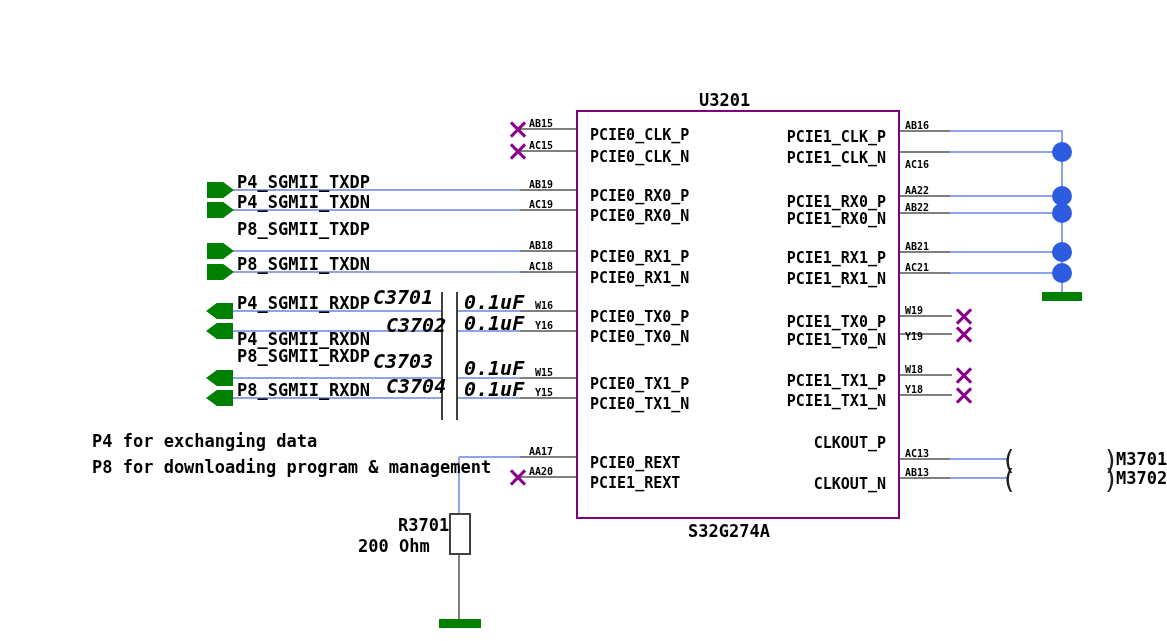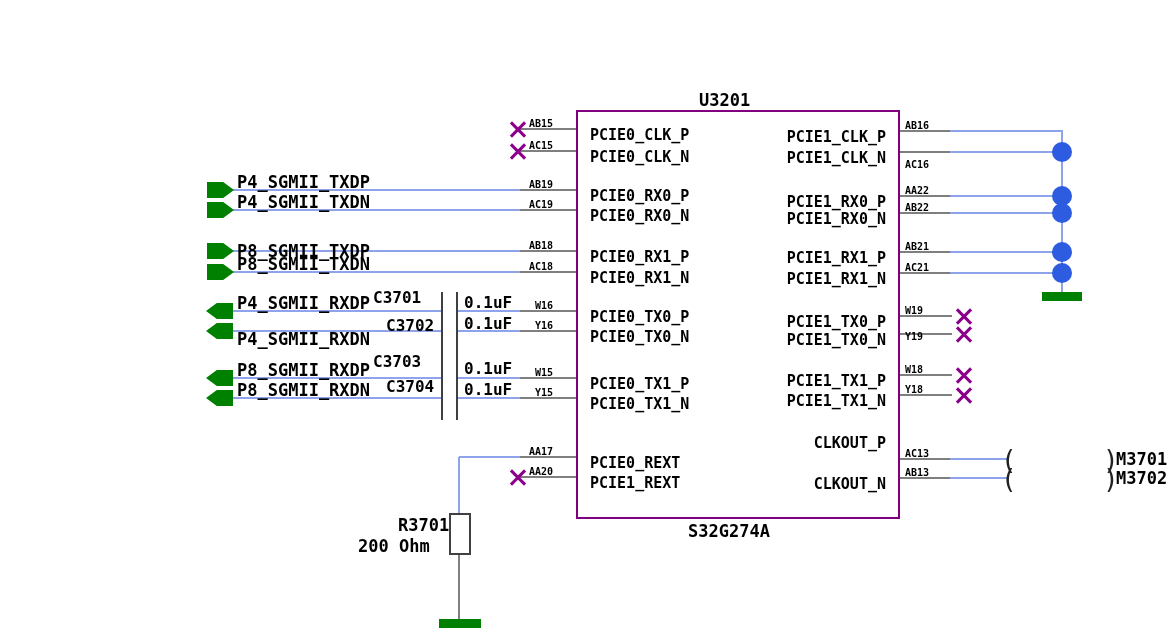--- a/index.html
+++ b/index.html
@@ -17,21 +17,21 @@
          border:2px solid var(--chip-border,#800080); background:#fff; }
   .pin-num { position:absolute; font-size:10px; line-height:10px; font-weight:bold; white-space:nowrap; }
   .pin-num.l { left:497px; width:56px; text-align:right; }
   .pin-num.r { left:905px; }
   .pin-name { position:absolute; font-size:15px; line-height:15px; font-weight:bold; white-space:nowrap; }
   .pin-name.l { left:590px; }
   .pin-name.r { left:690px; width:196px; text-align:right; }
   .port-label { position:absolute; left:237px; font-size:17px; line-height:16px; font-weight:bold; white-space:nowrap;text-align:right; }
   .note { position:absolute; font-size:17px; line-height:17px; font-weight:bold; white-space:nowrap; }
   .title{ position:absolute; font-size:17px; line-height:17px; font-weight:bold; white-space:nowrap; }
-  .refval { position:absolute; font-size:16px; line-height:13px; font-weight:bold; white-space:nowrap; }
+  .refval { position:absolute; font-size:20px; line-height:13px; font-weight:bold; white-space:nowrap;font-style:italic; }
   .arrow { position:absolute; width:27px; height:16px; background:var(--port-arrow,#008000); }
   .arrow.in  { clip-path:polygon(0 0,60% 0,100% 50%,60% 100%,0 100%); }
   .arrow.out { clip-path:polygon(100% 0,40% 0,0 50%,40% 100%,100% 100%); }
   .dot { position:absolute; width:20px; height:20px; border-radius:50%; background:var(--junction-dot,#2e5ce0); }
   .gnd { position:absolute; height:9px; background:var(--ground,#008000); }
   .nc { position:absolute; width:18px; height:18px; }
   .nc::before,.nc::after { content:""; position:absolute; left:-1px; top:8px; width:20px; height:3px;
         background:var(--no-connect,#8b008b); }
   .nc::before{ transform:rotate(45deg); }
   .nc::after { transform:rotate(-45deg); }
@@ -126,25 +126,25 @@
   <div class="arrow in" style="left:207px;top:202px"></div>
   <div class="arrow in" style="left:207px;top:243px"></div>
   <div class="arrow in" style="left:207px;top:264px"></div>
   <div class="arrow out" style="left:206px;top:303px"></div>
   <div class="arrow out" style="left:206px;top:323px"></div>
   <div class="arrow out" style="left:206px;top:370px"></div>
   <div class="arrow out" style="left:206px;top:390px"></div>
 
   <div class="port-label" style="top:174px">P4_SGMII_TXDP</div>
   <div class="port-label" style="top:194px">P4_SGMII_TXDN</div>
-  <div class="port-label" style="top:243px">P8_SGMII_TXDP</div>
+  <div class="port-label" style="top:221px">P8_SGMII_TXDP</div>
   <div class="port-label" style="top:256px">P8_SGMII_TXDN</div>
   <div class="port-label" style="top:295px">P4_SGMII_RXDP</div>
   <div class="port-label" style="top:331px">P4_SGMII_RXDN</div>
-  <div class="port-label" style="top:362px">P8_SGMII_RXDP</div>
+  <div class="port-label" style="top:348px">P8_SGMII_RXDP</div>
   <div class="port-label" style="top:382px">P8_SGMII_RXDN</div>
 
   <div class="refval" style="left:373px;top:291px">C3701</div>
   <div class="refval" style="left:386px;top:319px">C3702</div>
   <div class="refval" style="left:373px;top:355px">C3703</div>
   <div class="refval" style="left:386px;top:380px">C3704</div>
   <div class="refval" style="left:464px;top:296px">0.1uF</div>
   <div class="refval" style="left:464px;top:317px">0.1uF</div>
   <div class="refval" style="left:464px;top:362px">0.1uF</div>
   <div class="refval" style="left:464px;top:383px">0.1uF</div>
@@ -204,14 +204,16 @@
   <div class="pin-name r" style="top:436px">CLKOUT_P</div>
   <div class="pin-name r" style="top:477px">CLKOUT_N</div>
 
   <div class="paren" style="left:1001px;top:447px">(</div>
   <div class="paren" style="left:1103px;top:447px">)</div>
   <div class="title" style="left:1116px;top:451px">M3701</div>
   <div class="paren" style="left:1001px;top:466px">(</div>
   <div class="paren" style="left:1103px;top:466px">)</div>
   <div class="title" style="left:1116px;top:470px">M3702</div>
 
+  <div class="note" style="left:92px;top:433px">P4 for exchanging data</div>
+  <div class="note" style="left:92px;top:459px">P8 for downloading program &amp; management</div>
 
 </div>
 
 </body></html>

